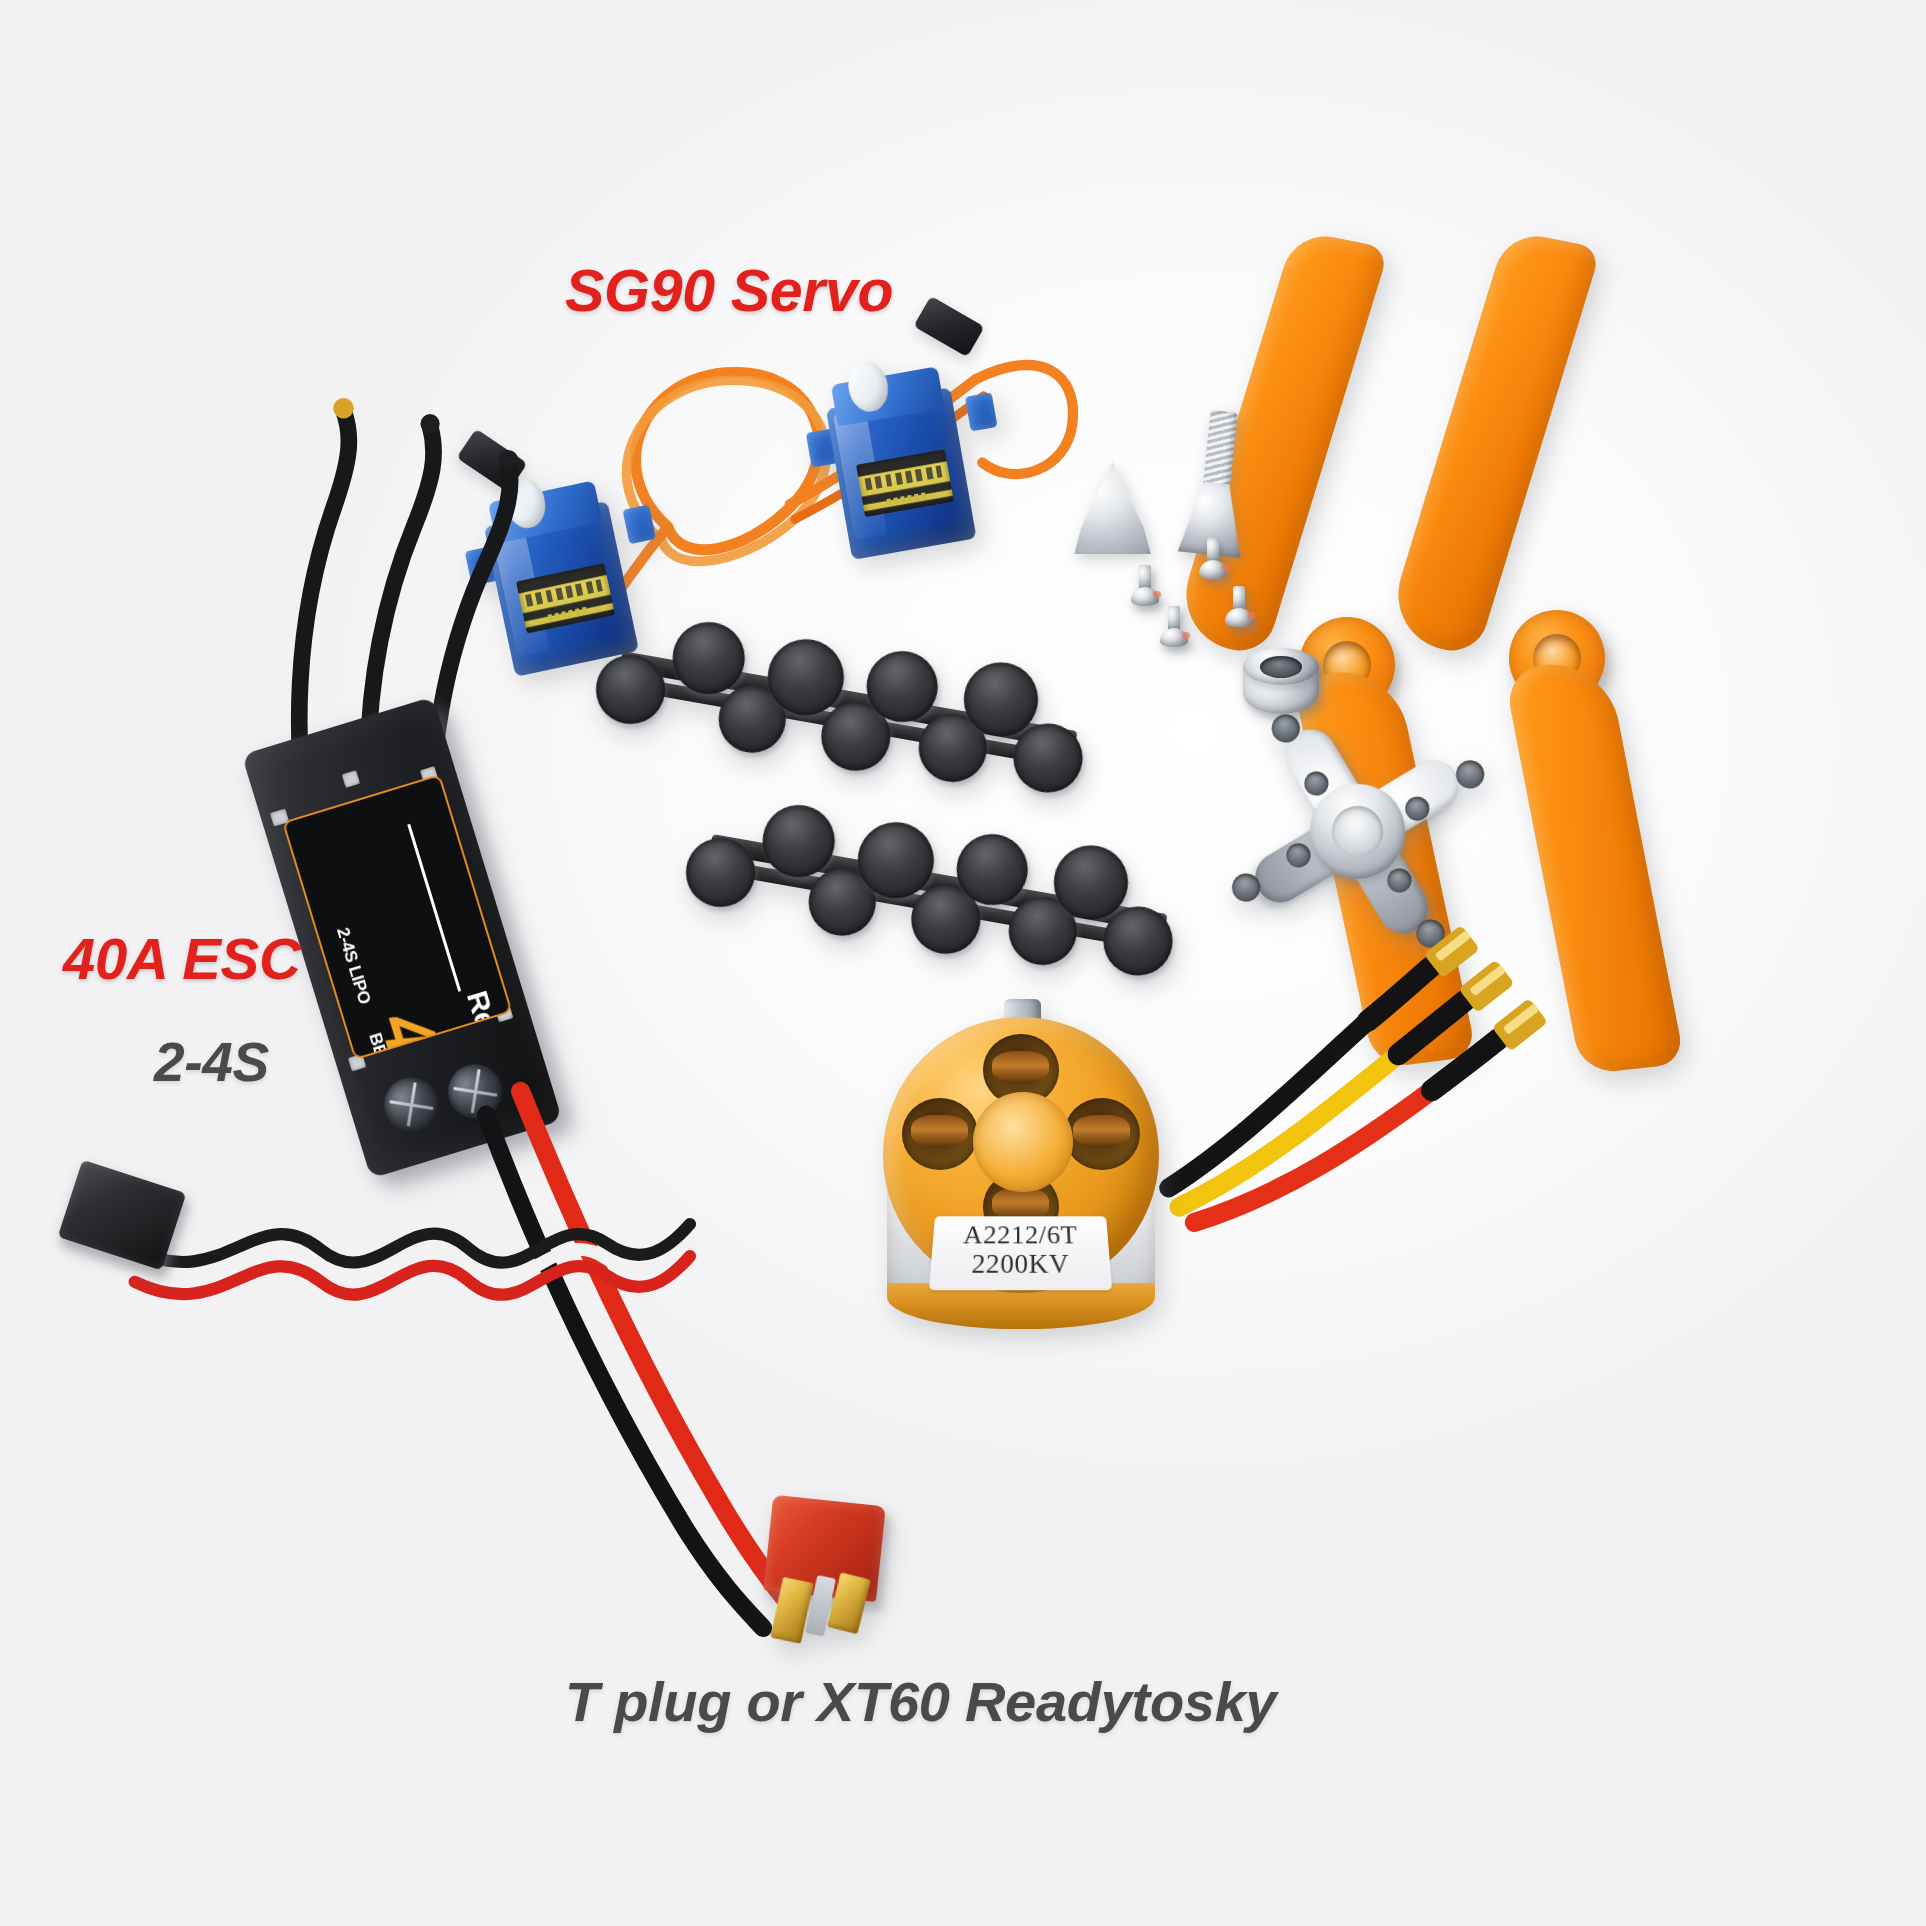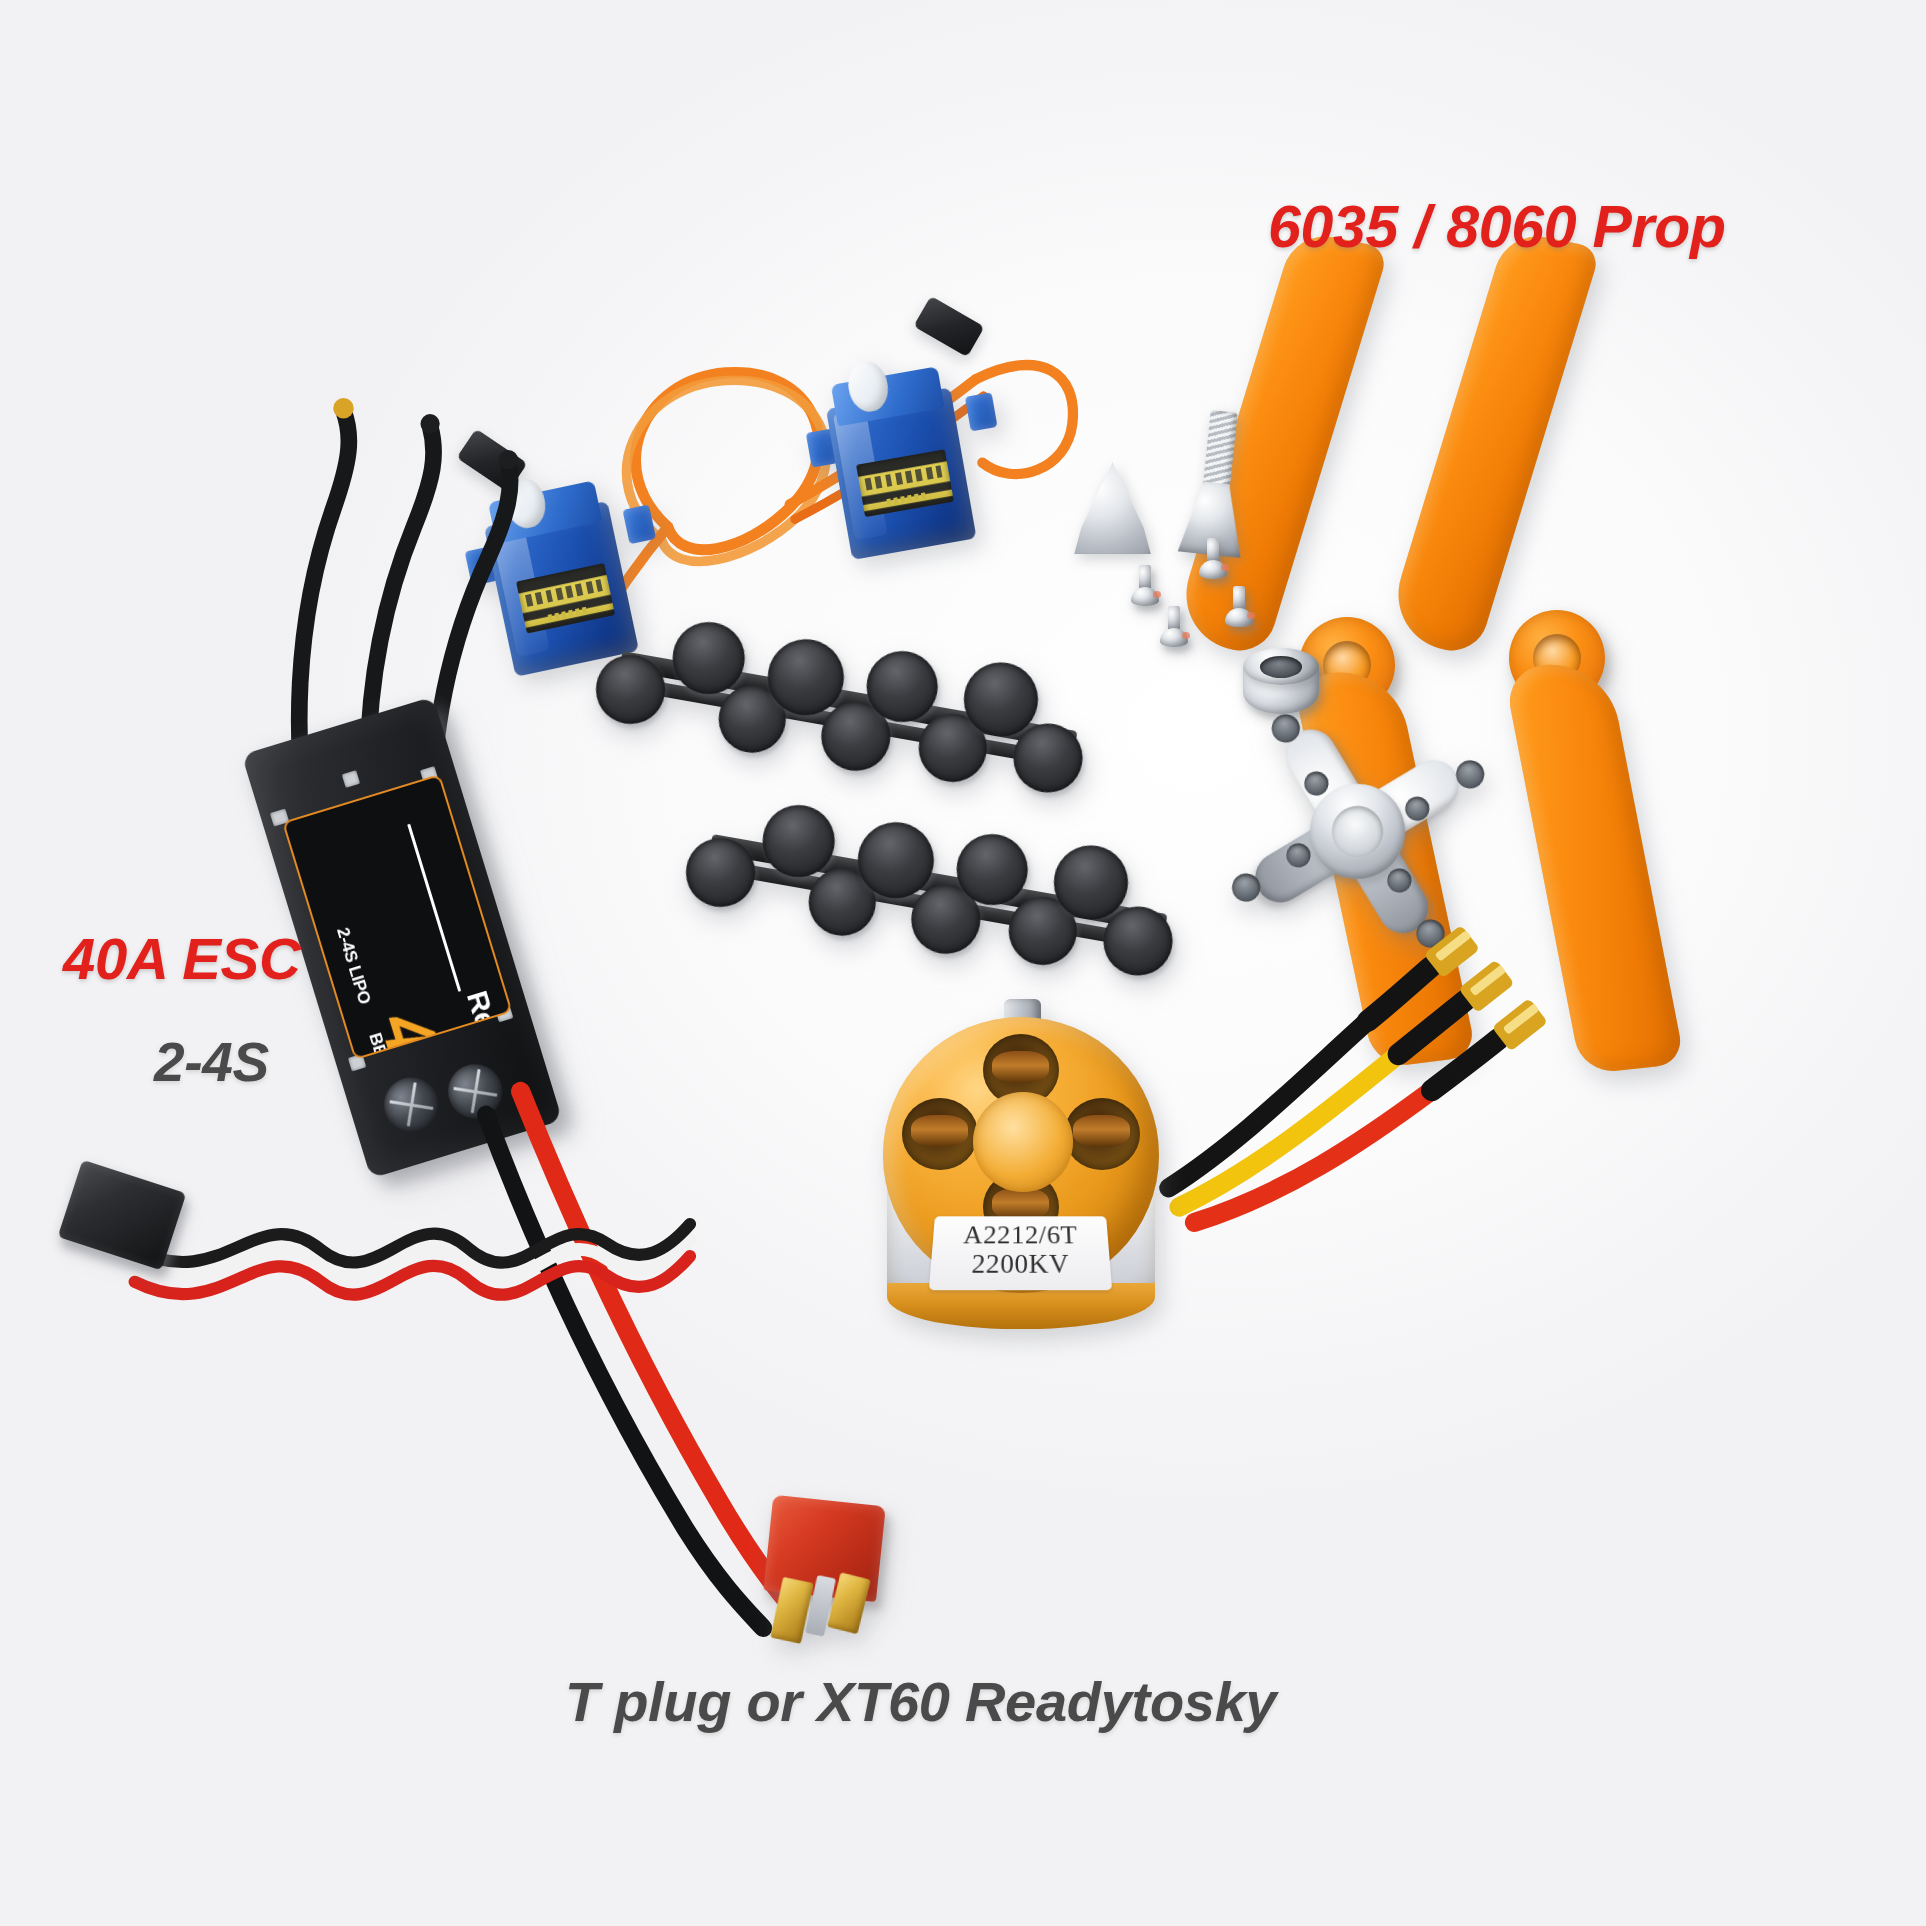--- a/index.html
+++ b/index.html
@@ -512,22 +512,22 @@
           <b></b>
         </div>
     </div>
     <div class="hubface"></div>
     <div class="namelabel">
       <div>A2212/6T</div>
       <div>2200KV</div>
     </div>
   </div>
 
-
-  <div class="abs lbl red" style="left:1268px;top:193px;font-size:59px;">6035 / 8060 Prop</div>
+  <div class="abs lbl red" style="left:565px;top:257px;font-size:59px;">SG90 Servo</div>
+
 
   <div class="abs lbl red" style="left:63px;top:925px;font-size:58px;">40A ESC</div>
 
   <div class="abs lbl gray" style="left:154px;top:1014px;font-size:55px;margin-top:16px;">2-4S</div>
 
 
   <div class="abs lbl gray" style="left:565px;top:1669px;font-size:56px;">T plug or XT60 Readytosky</div>
 
 </div>
 

